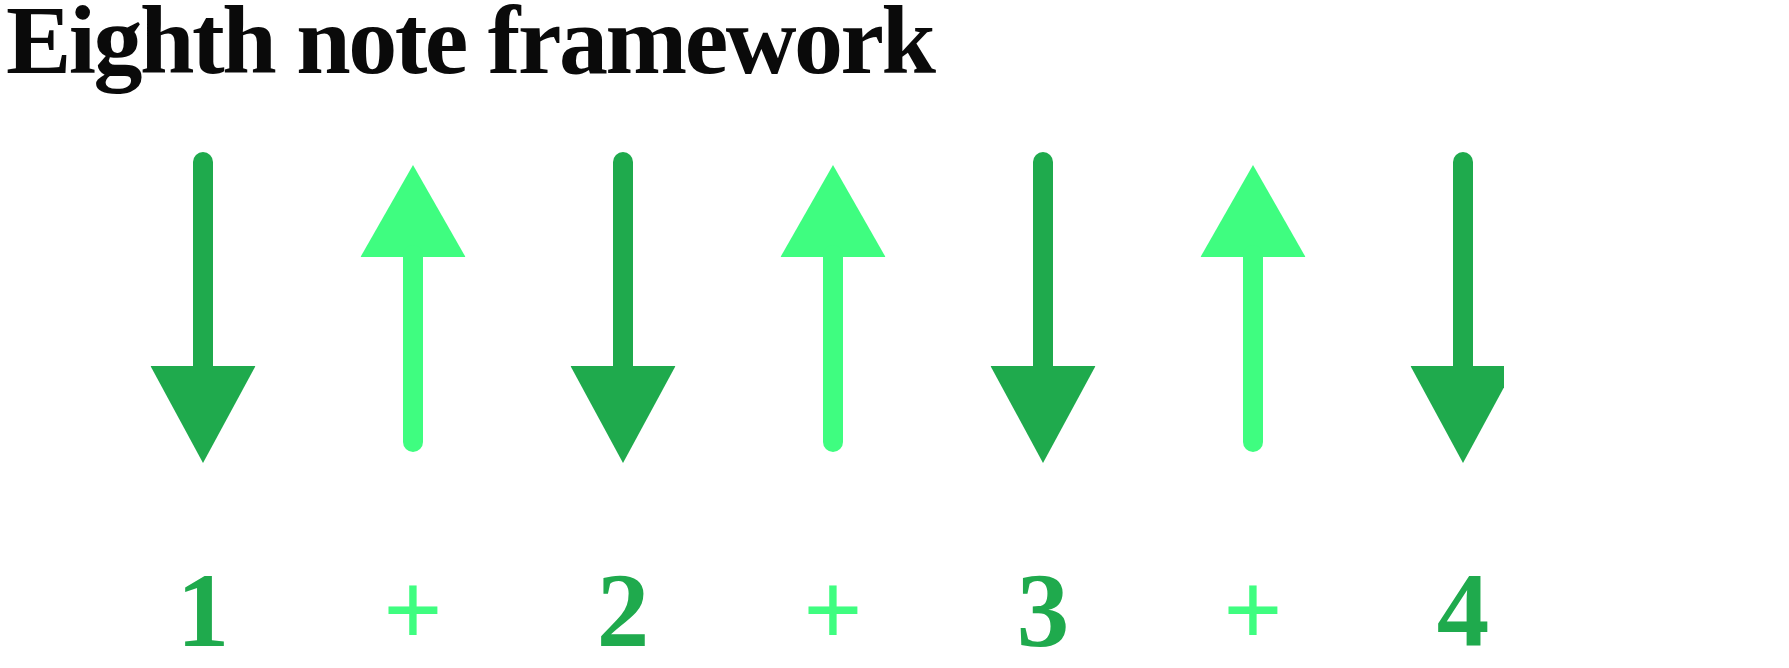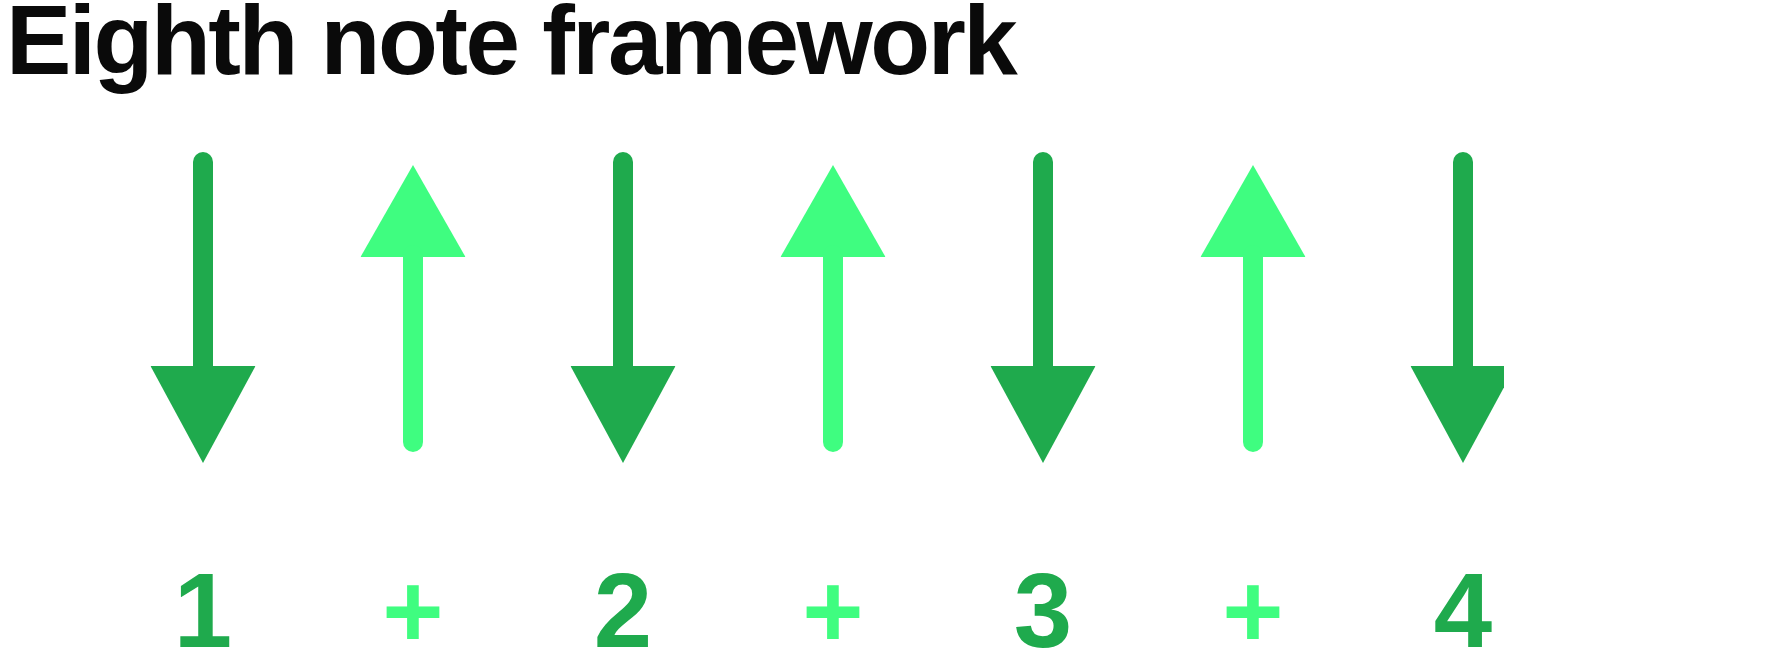--- a/index.html
+++ b/index.html
@@ -4,21 +4,21 @@
 <style>
   html, body {
     margin: 0;
     padding: 0;
   }
   .stage {
     position: relative;
     width: 1504px;
     height: 668px;
     overflow: hidden;
-    font-family: Liberation Sans, sans-serif;
+    font-family: Liberation Serif, serif;
   }
   .title {
     position: absolute;
     top: -9px;
     left: 6px;
     font-size: 98px;
     font-weight: 700;
     letter-spacing: -2.5px;
     line-height: 1;
     white-space: nowrap;

